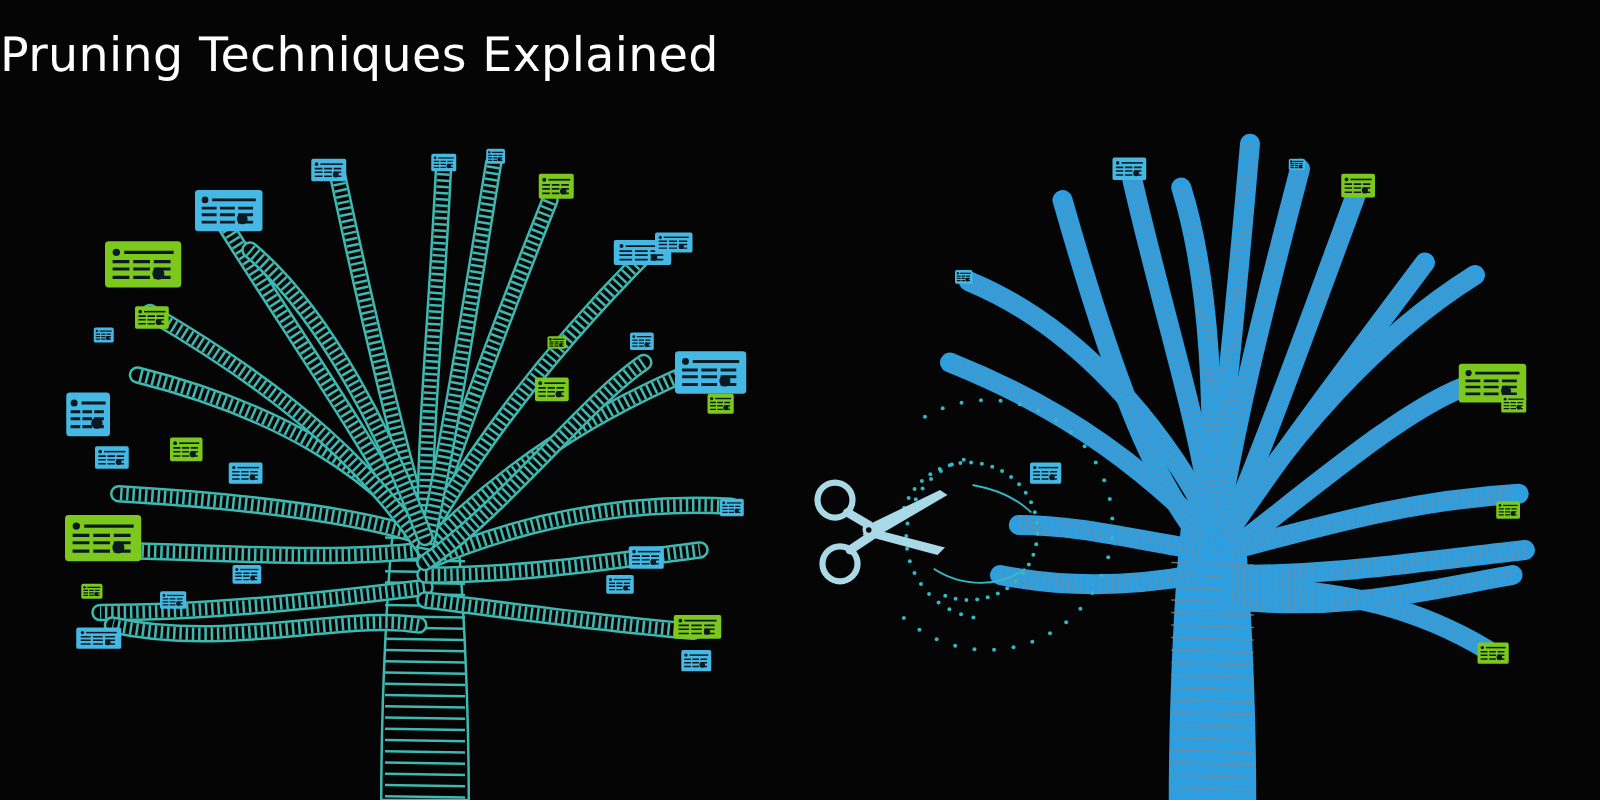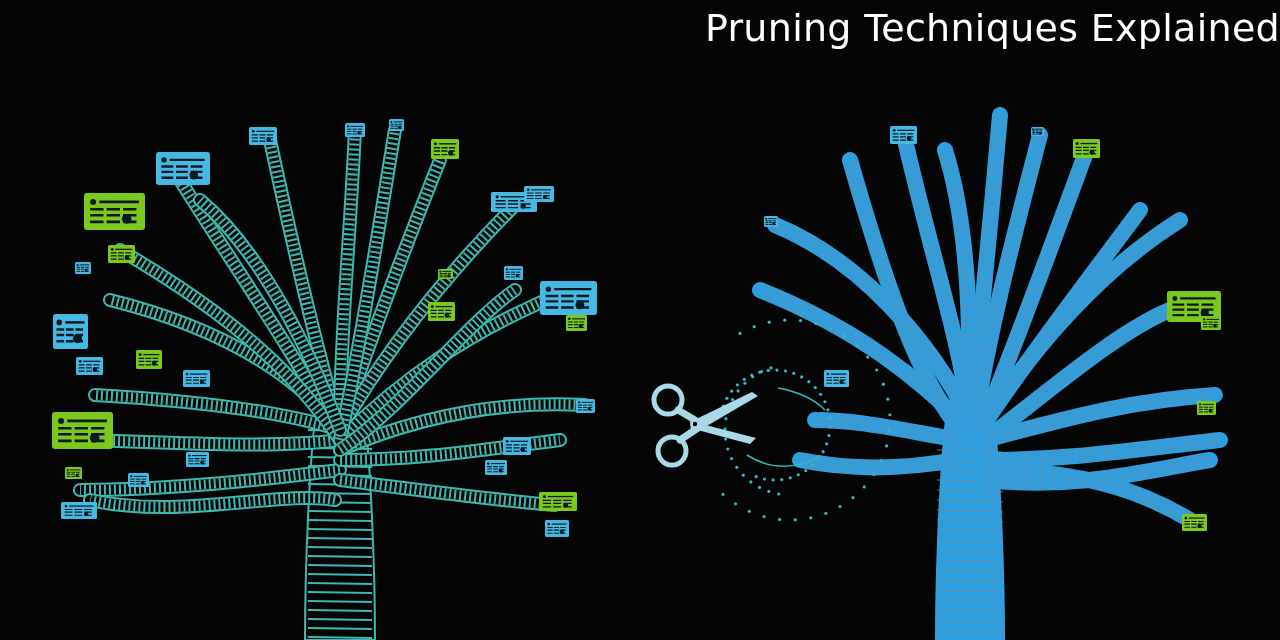--- a/index.html
+++ b/index.html
@@ -1,17 +1,17 @@
 <!DOCTYPE html>
 <html><head>
 <meta charset="utf-8">
 <style>
   html,body{margin:0;padding:0;background:#050505;}
   body{width:1280px;height:640px;overflow:hidden;position:relative;font-family:"DejaVu Sans",sans-serif;}
-  .title{position:absolute;left:0;top:6px;width:1280px;text-align:right;color:#ffffff;font-size:38px;letter-spacing:0.3px;font-family:"DejaVu Sans",sans-serif;}
+  .title{position:absolute;left:0;top:22px;width:1280px;text-align:left;color:#ffffff;font-size:38px;letter-spacing:0.3px;font-family:"DejaVu Sans",sans-serif;}
   svg.scene{position:absolute;left:0;top:0;}
 </style>
 </head>
 <body>
 
 <div class="title">Pruning Techniques Explained</div>
 
 <svg class="scene" width="1280" height="640" viewBox="0 0 1280 640" xmlns="http://www.w3.org/2000/svg">
   <defs>
     <pattern id="ringsLeft" width="6" height="6" patternUnits="userSpaceOnUse" patternTransform="rotate(0)">

